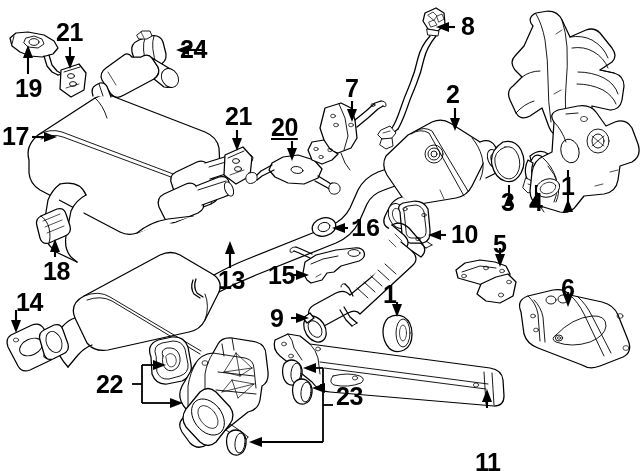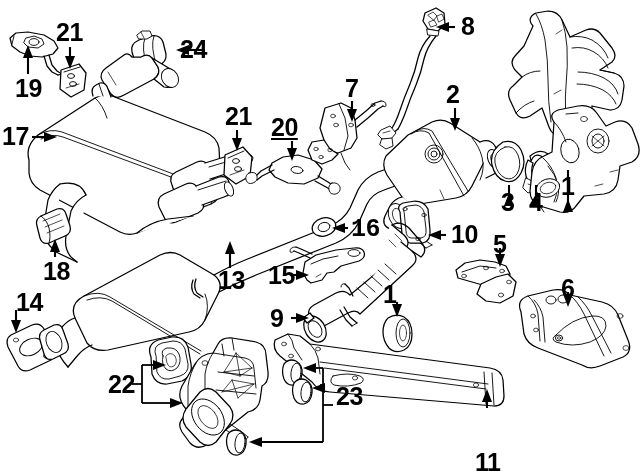--- a/index.html
+++ b/index.html
@@ -545,17 +545,17 @@
   <div class="callout" style="left:218px; top:268px;">13</div>
   <div class="callout" style="left:16px;   top:290px;">14</div>
   <div class="callout" style="left:268px; top:263px;">15</div>
   <div class="callout" style="left:351px; top:217px;font-family:Liberation Mono, monospace;">16</div>
   <div class="callout" style="left:2px;   top:124px;">17</div>
   <div class="callout" style="left:43px;  top:259px;">18</div>
   <div class="callout" style="left:15px;  top:76px;">19</div>
   <div class="callout" style="left:271px; top:115px;text-decoration:underline;">20</div>
   <div class="callout" style="left:56px;  top:20px;">21</div>
   <div class="callout" style="left:225px; top:104px;">21</div>
-  <div class="callout" style="left:96px;  top:372px;margin-left:12px;">22</div>
+  <div class="callout" style="left:96px;  top:372px;">22</div>
   <div class="callout" style="left:336px; top:384px;">23</div>
   <div class="callout" style="left:180px; top:37px;">24</div>
 
 </div>
 
 </body></html>

